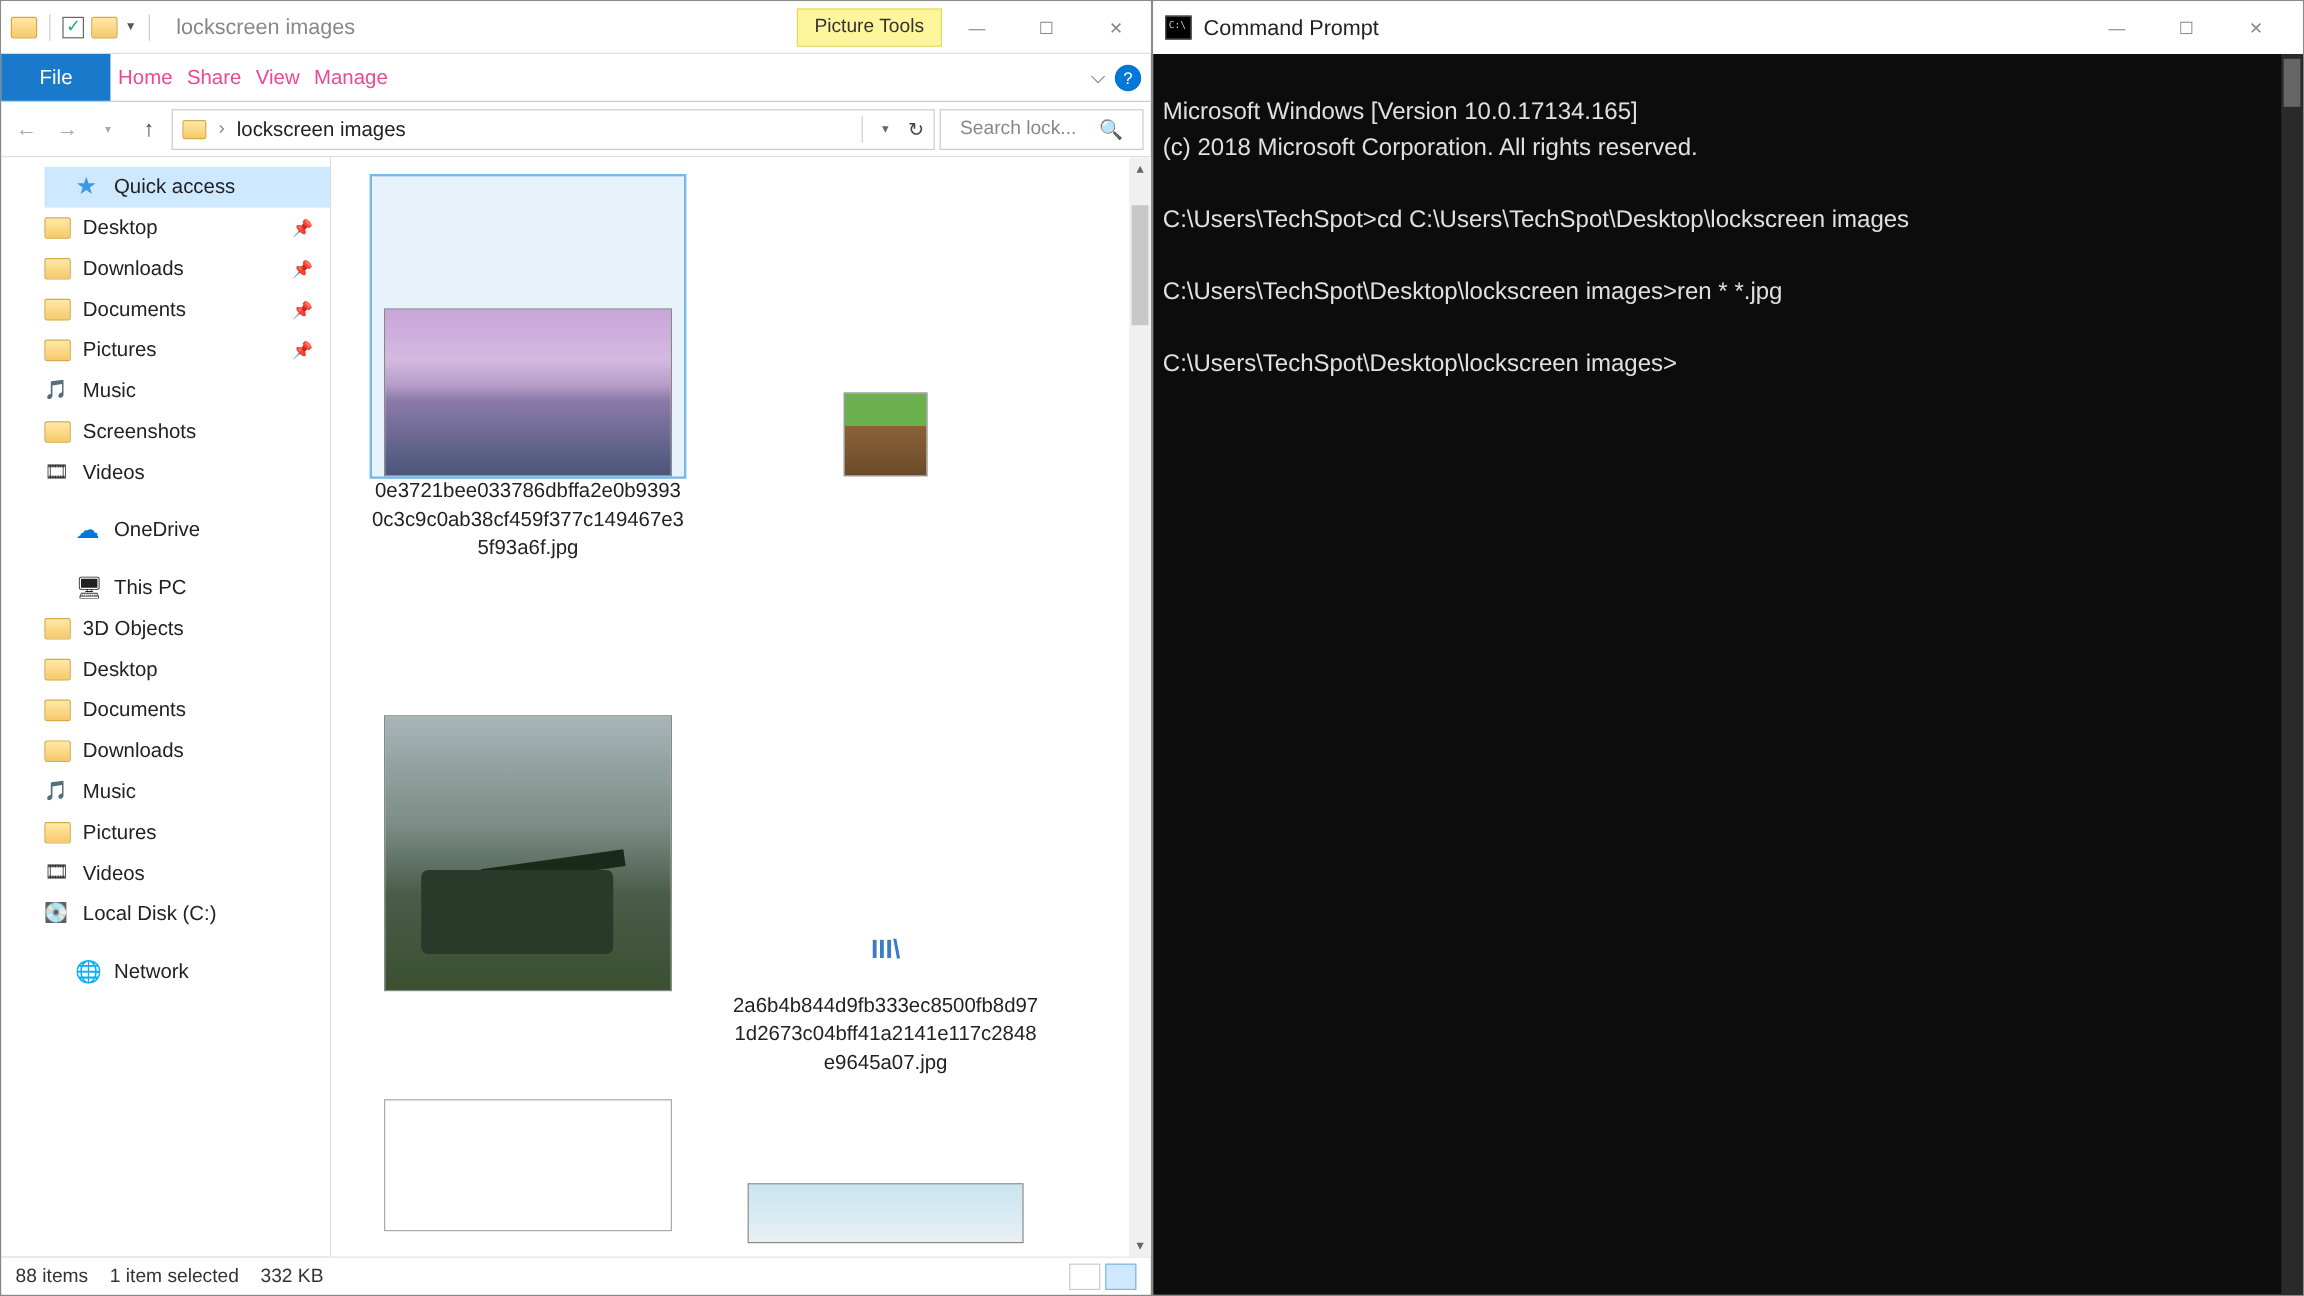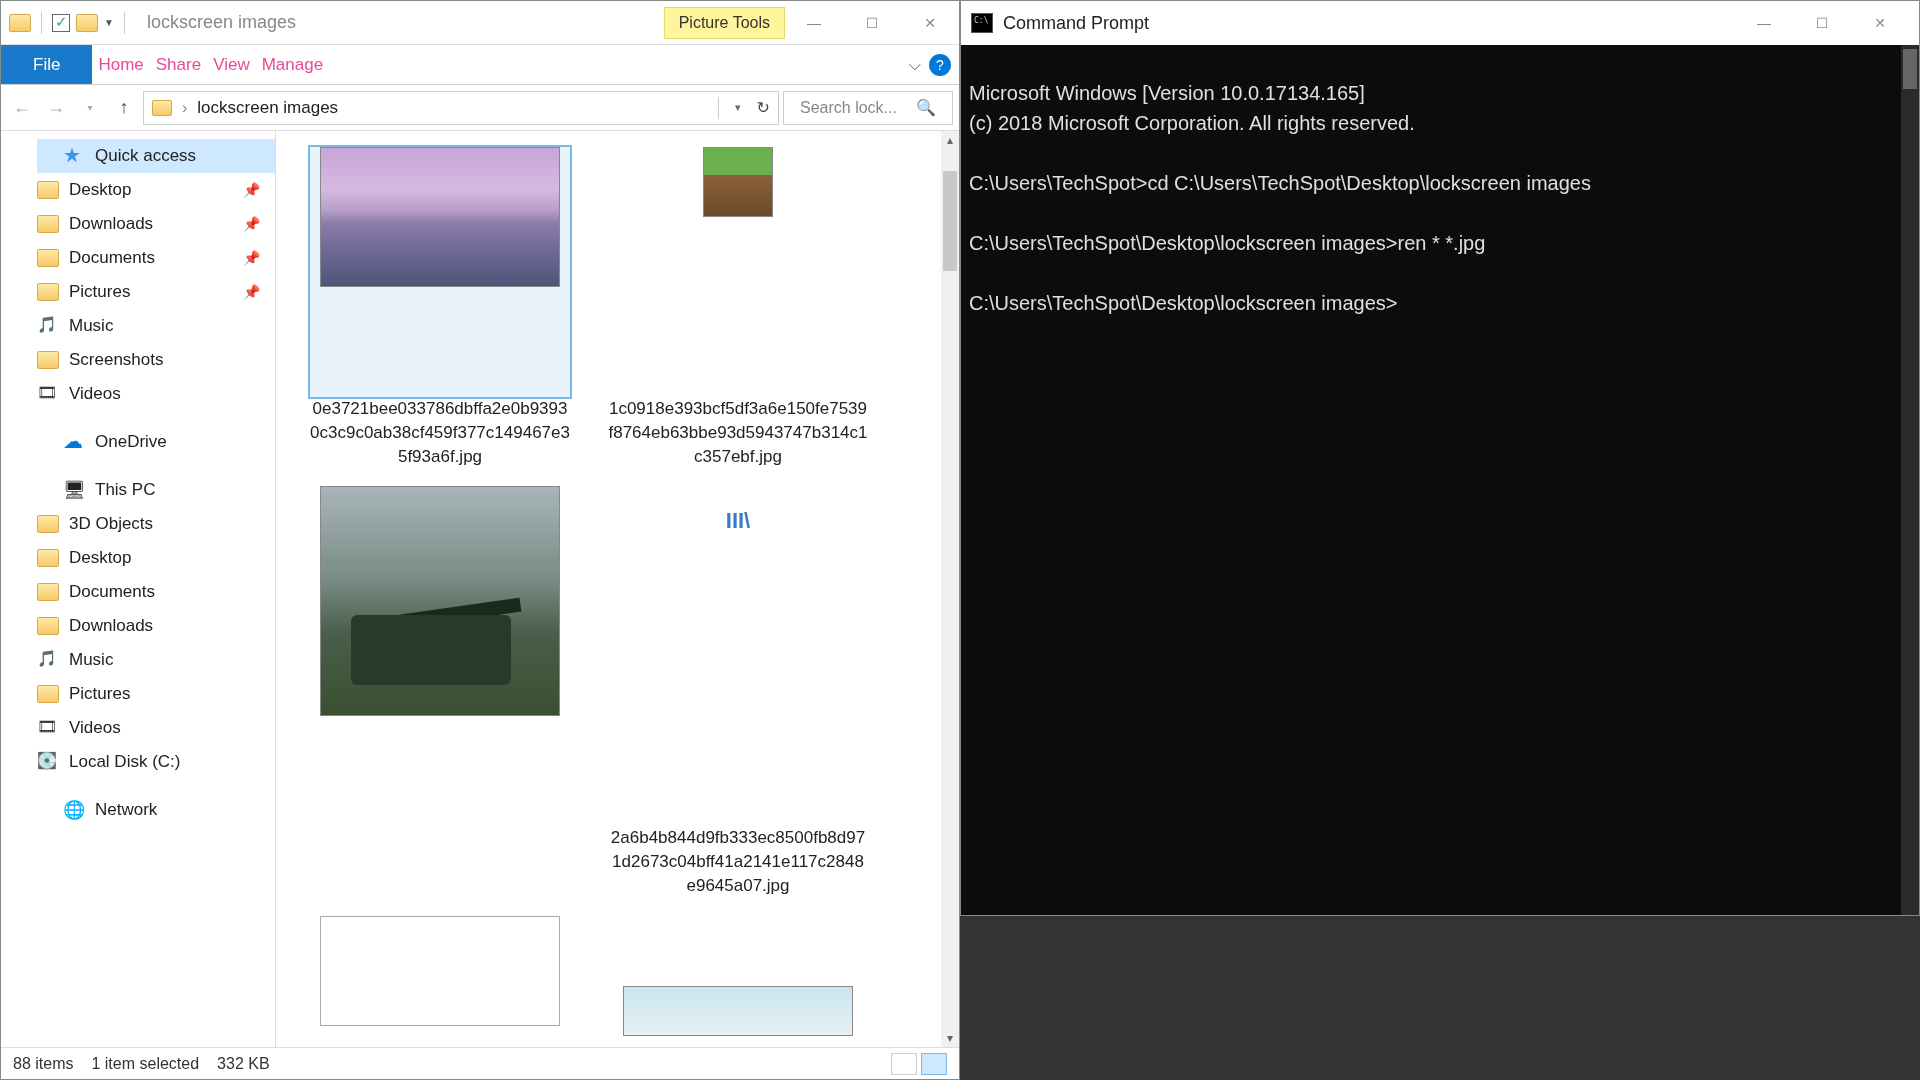--- a/index.html
+++ b/index.html
@@ -44,37 +44,37 @@
 .ic.disk::before { content: "💽"; font-size: 16px; position: relative; top: -2px; }
 .ic.video::before { content: "🎞"; font-size: 16px; position: relative; top: -2px; }
 .ic.music::before { content: "🎵"; font-size: 16px; color: #2a7ac8; position: relative; top: -2px; }
 .snode.spacer { height: 14px; padding: 0; }
 .content { flex: 1; position: relative; overflow: hidden; background: #fff; }
 .scroll-v { position: absolute; right: 0; top: 0; bottom: 0; width: 18px; background: #f0f0f0; }
 .scroll-thumb { position: absolute; left: 2px; right: 2px; top: 40px; height: 100px; background: #c8c8c8; }
 .thumbs { display: flex; flex-wrap: wrap; gap: 18px; padding: 16px 24px; align-content: flex-start; }
 .thumb { width: 280px; display: flex; flex-direction: column; align-items: center; }
 .thumb.selected .img-wrap { outline: 2px solid #7ab8e6; background: #e8f2fb; }
-.img-wrap { width: 260px; height: 250px; display: flex; align-items: flex-start; justify-content: center; background: #fff; }
+.img-wrap { width: 260px; height: 250px; display: flex; align-items: flex-end; justify-content: center; background: #fff; }
 .img-wrap.tall { height: 340px; }
 .img-box { width: 240px; height: 140px; border: 1px solid #888; }
 .img-box.beach { background: linear-gradient(180deg,#c9a5d9 0%,#d4b9e0 30%,#b89fc9 45%,#8b7aa8 55%,#4a5578 100%); }
 .img-box.tank { width: 240px; height: 230px; background: linear-gradient(180deg,#a8b5b8 0%,#7a8c85 40%,#4a5d4a 65%,#3a5030 100%); position: relative; }
 .img-box.tank::after { content: ""; position: absolute; left: 30px; bottom: 30px; width: 160px; height: 70px; background: #2a3a2a; border-radius: 6px; }
 .img-box.tank::before { content: ""; position: absolute; left: 80px; bottom: 95px; width: 120px; height: 14px; background: #1a2a1a; transform: rotate(-8deg); }
 .img-box.small { width: 70px; height: 70px; }
 .img-box.mc { background: linear-gradient(#6ab04c 0%,#6ab04c 40%,#8b6239 40%,#6b4a2a 100%); }
 .img-box.logo { background: #fff; color: #3b7dc4; font-weight: bold; font-size: 22px; display: flex; align-items: center; justify-content: center; border: none; }
 .img-box.landscape { width: 230px; height: 50px; background: linear-gradient(#c9e5f0,#e8f0f5); }
 .fname { font-size: 17px; color: #222; text-align: center; line-height: 1.4; max-width: 260px; word-break: break-all; }
 .status { height: 32px; border-top: 1px solid #ddd; display: flex; align-items: center; padding: 0 12px; font-size: 16px; color: #333; gap: 18px; }
 .status .right { margin-left: auto; display: flex; gap: 4px; }
 .view-btn { width: 26px; height: 22px; border: 1px solid #ccc; }
 .view-btn.active { background: #cde8ff; border-color: #7ab8e6; }
-.cmd { width: 960px; height: 916px; background: #fff; display: flex; flex-direction: column; border: 1px solid #888; }
+.cmd { width: 960px; height: 1080px; background: #fff; display: flex; flex-direction: column; border: 1px solid #888; }
 .cmd-title { height: 44px; background: #fff; display: flex; align-items: center; padding: 0 10px; gap: 10px; }
 .cmd-ico { width: 22px; height: 20px; background: #000; border: 1px solid #555; position: relative; }
 .cmd-ico::after { content: "C:\\"; color: #ccc; font-size: 8px; position: absolute; left: 2px; top: 2px; font-family: monospace; }
 .cmd-title-text { flex: 1; font-size: 18px; color: #222; }
 .cmd-body { flex: 1; background: #0c0c0c; color: #e0e0e0; font-family: "Consolas","Courier New",monospace; font-size: 20px; padding: 6px 8px; line-height: 1.4; white-space: pre-wrap; position: relative; }
 .cmd-scroll { position: absolute; right: 0; top: 0; bottom: 0; width: 18px; background: #2a2a2a; }
 .cmd-thumb { position: absolute; left: 2px; right: 2px; top: 4px; height: 40px; background: #666; }
 </style>
 </head>
 <body>
@@ -221,21 +221,20 @@
         <div class="thumb selected">
           <div class="img-wrap">
               <div class="img-box beach"></div>
             </div>
           <div class="fname">0e3721bee033786dbffa2e0b93930c3c9c0ab38cf459f377c149467e35f93a6f.jpg</div>
         </div>
         <div class="thumb">
           <div class="img-wrap">
               <div class="img-box small mc"></div>
             </div>
-          <div class="fname">1c0918e393bcf5df3a6e150fe7539f8764eb63bbe93d5943747b314c1c357ebf.jpg</div>
         </div>
         <div class="thumb">
           <div class="img-wrap tall">
               <div class="img-box tank"></div>
             </div>
         </div>
         <div class="thumb">
           <div class="img-wrap tall">
               <div class="img-box small logo">III\</div>
             </div>

